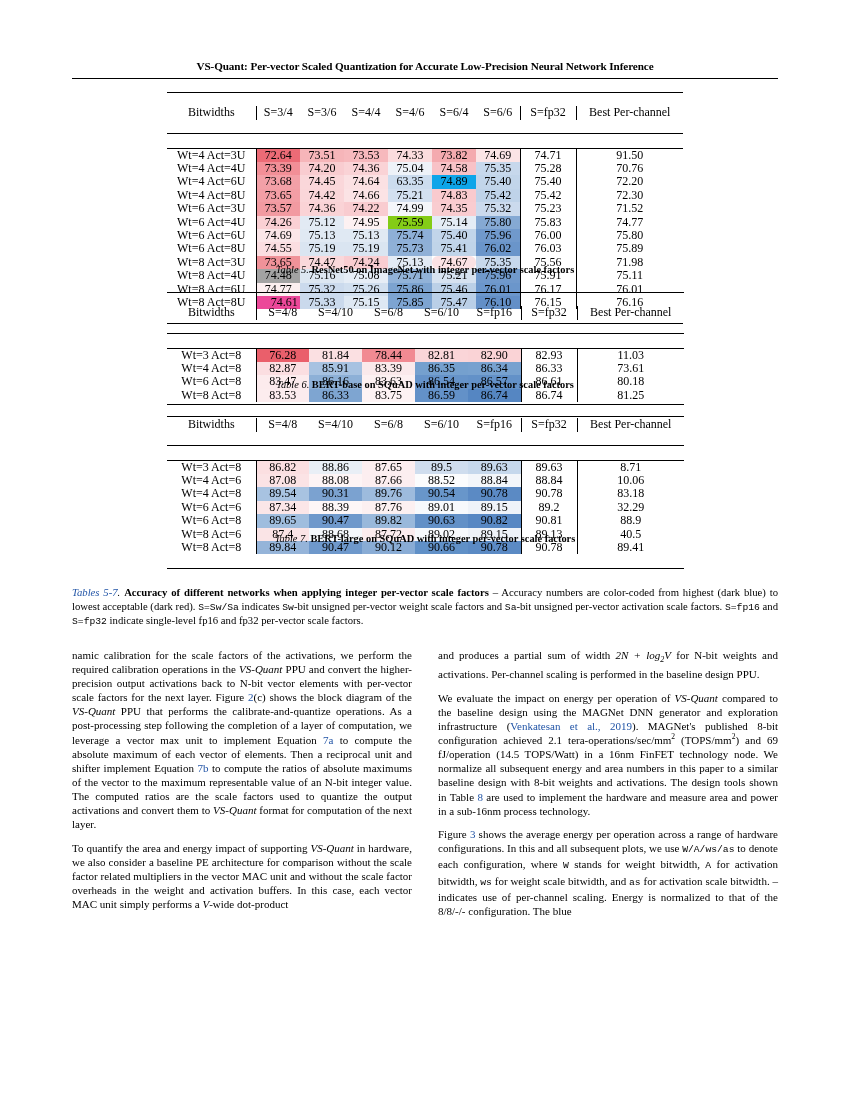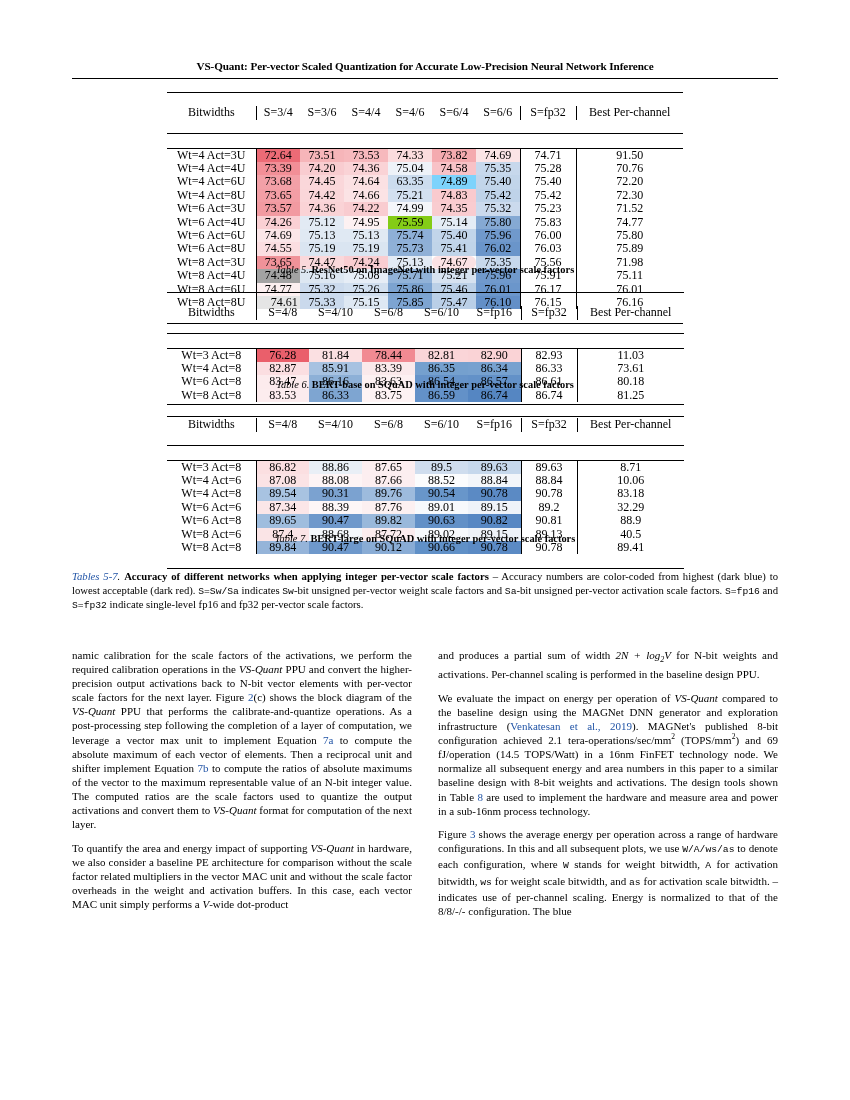--- a/index.html
+++ b/index.html
@@ -179,21 +179,21 @@
             <td style="background: rgb(199, 216, 236);">75.35</td>
             <td class="vline-l">75.28</td>
             <td class="vline-l">70.76</td>
           </tr>
           <tr>
             <td class="col-label">Wt=4 Act=6U</td>
             <td class="vline-l" style="background: rgb(243, 160, 167);">73.68</td>
             <td style="background: rgb(250, 215, 218);">74.45</td>
             <td style="background: rgb(251, 225, 227);">74.64</td>
             <td style="background: rgb(204, 220, 238);">63.35</td>
-            <td style="background: #7dd3fc; font-family: Liberation Serif, serif;">74.89</td>
+            <td style="background: #0ea5e9; font-family: Liberation Serif, serif;">74.89</td>
             <td style="background: rgb(194, 213, 234);">75.40</td>
             <td class="vline-l">75.40</td>
             <td class="vline-l">72.20</td>
           </tr>
           <tr>
             <td class="col-label">Wt=4 Act=8U</td>
             <td class="vline-l" style="background: rgb(243, 158, 165);">73.65</td>
             <td style="background: rgb(250, 214, 217);">74.42</td>
             <td style="background: rgb(251, 227, 229);">74.66</td>
             <td style="background: rgb(211, 224, 240);">75.21</td>
@@ -274,21 +274,21 @@
             <td style="background: rgb(203, 218, 237);">75.32</td>
             <td style="background: rgb(209, 223, 239);">75.26</td>
             <td style="background: rgb(124, 163, 208);">75.86</td>
             <td style="background: rgb(187, 208, 231);">75.46</td>
             <td style="background: rgb(107, 150, 203);">76.01</td>
             <td class="vline-l">76.17</td>
             <td class="vline-l">76.01</td>
           </tr>
           <tr>
             <td class="col-label">Wt=8 Act=8U</td>
-            <td class="vline-l" style="background: #e5e5e5; padding-left: 12px;">74.61</td>
+            <td class="vline-l" style="background: #ec4899; padding-left: 12px;">74.61</td>
             <td style="background: rgb(202, 217, 236);">75.33</td>
             <td style="background: rgb(222, 232, 243);">75.15</td>
             <td style="background: rgb(125, 164, 209);">75.85</td>
             <td style="background: rgb(186, 207, 231);">75.47</td>
             <td style="background: rgb(99, 143, 199);">76.10</td>
             <td class="vline-l">76.15</td>
             <td class="vline-l">76.16</td>
           </tr>
           <tr class="rule-bot">
             <td colspan="9"></td>
@@ -490,21 +490,21 @@
             <td colspan="8"></td>
           </tr>
       </tbody>
     </table>
   </div>
   <div class="caption" style="top:533px;">
     <span class="num">Table 7.</span>
     <span class="ttl">BERT-large on SQuAD with integer per-vector scale factors</span>
   </div>
 
-  <div class="multicap" style="top:570px;">
+  <div class="multicap" style="top:586px;">
     <span class="num lnk">Tables 5-7</span><span class="num">. </span><span class="bold">Accuracy of different networks when applying integer per-vector scale factors</span><span> – </span><span>Accuracy numbers are color-coded from highest (dark blue) to lowest acceptable (dark red). </span><span class="mono">S=Sw/Sa</span><span> indicates </span><span class="mono">Sw</span><span>-bit unsigned per-vector weight scale factors and </span><span class="mono">Sa</span><span>-bit unsigned per-vector activation scale factors. </span><span class="mono">S=fp16</span><span> and </span><span class="mono">S=fp32</span><span> indicate single-level fp16 and fp32 per-vector scale factors.</span>
   </div>
 
   <div class="col left">
     <p><span>namic calibration for the scale factors of the activations, we perform the required calibration operations in the </span><i>VS-Quant</i><span> PPU and convert the higher-precision output activations back to N-bit vector elements with per-vector scale factors for the next layer. Figure </span><span class="lnk">2</span><span>(c) shows the block diagram of the </span><i>VS-Quant</i><span> PPU that performs the calibrate-and-quantize operations. As a post-processing step following the completion of a layer of computation, we leverage a vector max unit to implement Equation </span><span class="lnk">7a</span><span> to compute the absolute maximum of each vector of elements. Then a reciprocal unit and shifter implement Equation </span><span class="lnk">7b</span><span> to compute the ratios of absolute maximums of the vector to the maximum representable value of an N-bit integer value. The computed ratios are the scale factors used to quantize the output activations and convert them to </span><i>VS-Quant</i><span> format for computation of the next layer.</span></p>
     <p><span>To quantify the area and energy impact of supporting </span><i>VS-Quant</i><span> in hardware, we also consider a baseline PE architecture for comparison without the scale factor related multipliers in the vector MAC unit and without the scale factor overheads in the weight and activation buffers. In this case, each vector MAC unit simply performs a </span><i>V</i><span>-wide dot-product</span></p>
   </div>
 
   <div class="col right">
     <p><span>and produces a partial sum of width </span><i>2N + log</i><i style="font-size:8px;vertical-align:sub;">2</i><i>V</i><span> for N-bit weights and activations. Per-channel scaling is performed in the baseline design PPU.</span></p>

